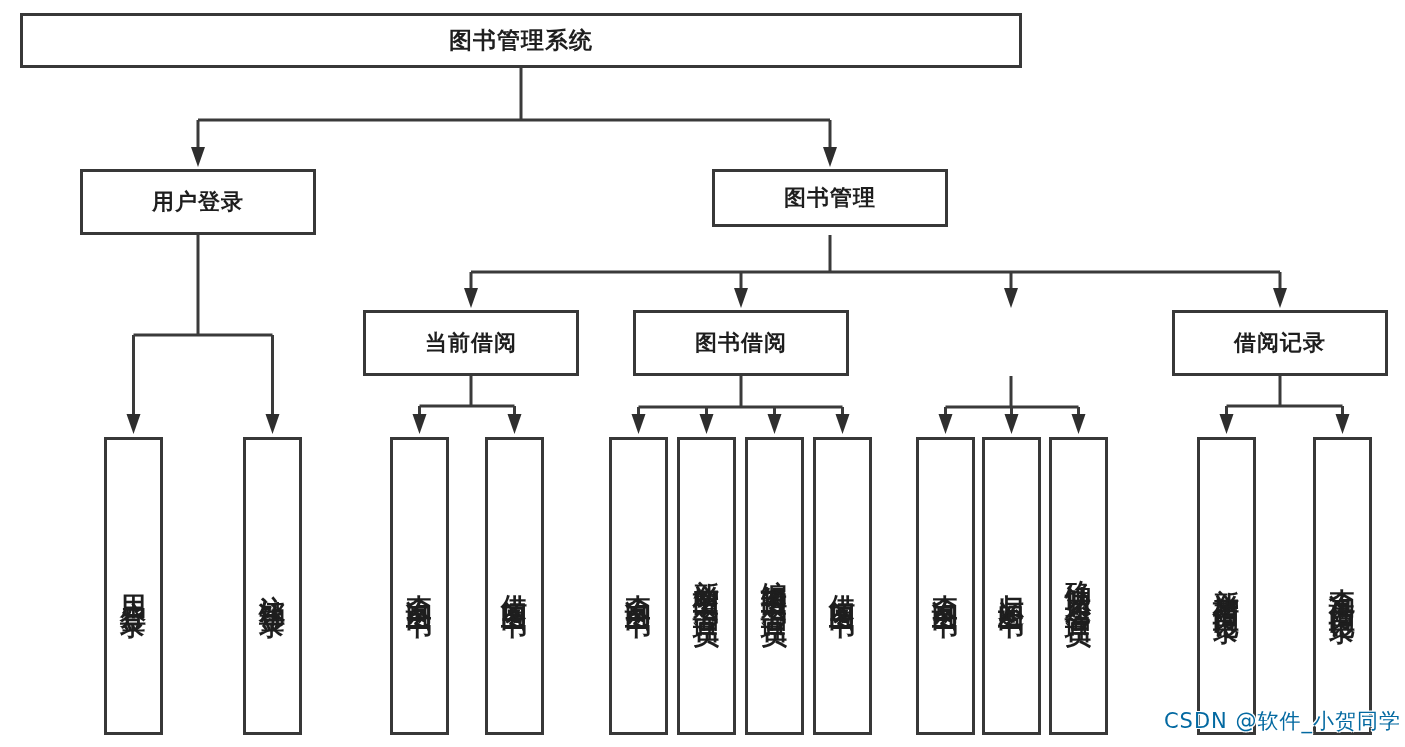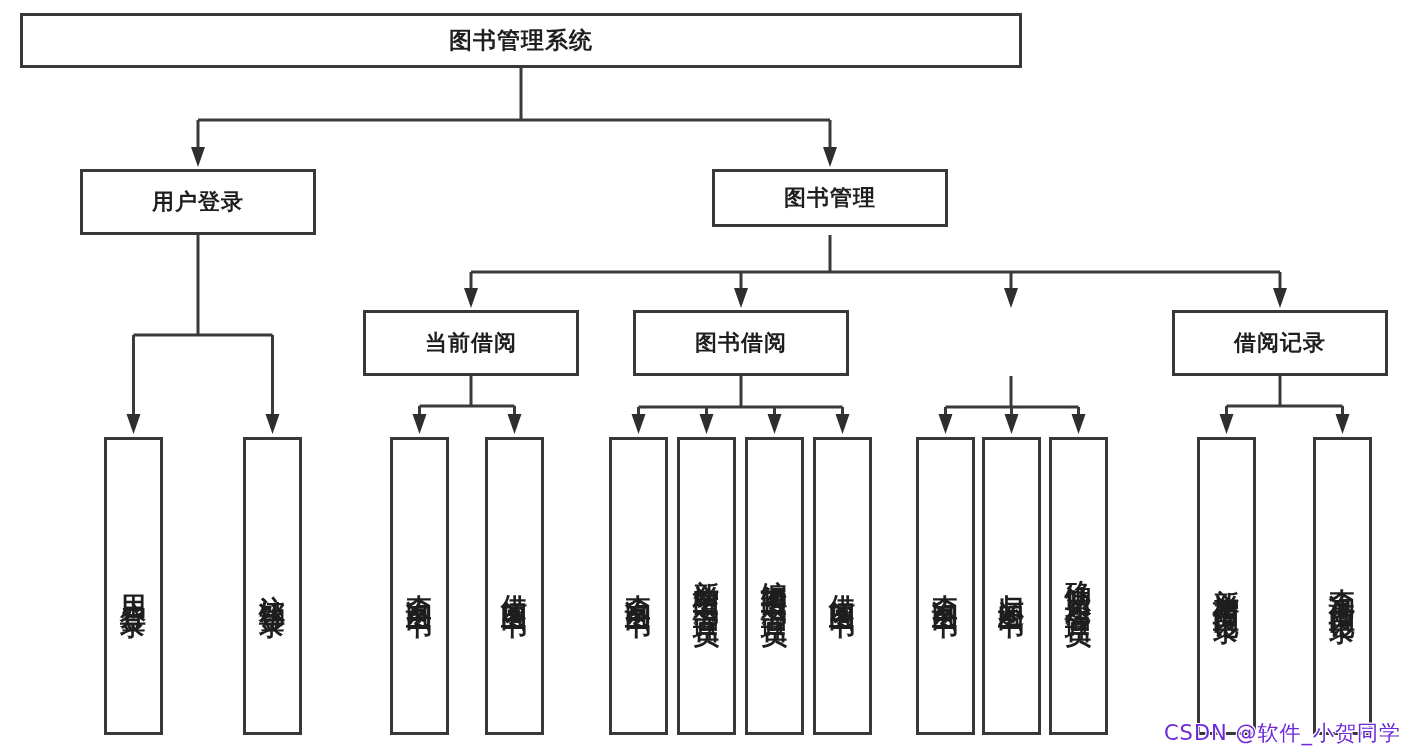--- a/index.html
+++ b/index.html
@@ -40,23 +40,23 @@
     writing-mode: vertical-rl;
     text-orientation: mixed;
     letter-spacing: 6px;
     line-height: 1;
     white-space: nowrap;
   }
   .hbox .lbl { letter-spacing: 1px; }
   #watermark {
     position: absolute;
     right: 4px;
-    bottom: 0;
+    bottom: 12px;
     font-size: 21px;
-    color: #6d28d9;
+    color: #0369a1;
     text-shadow: 1px 1px 0 #ffffff, -1px -1px 0 #ffffff, 1px -1px 0 #ffffff, -1px 1px 0 #ffffff;
     z-index: 3;
     letter-spacing: 1px;
   }
 </style>
 </head>
 <body>
 
 <div id="stage">
 

